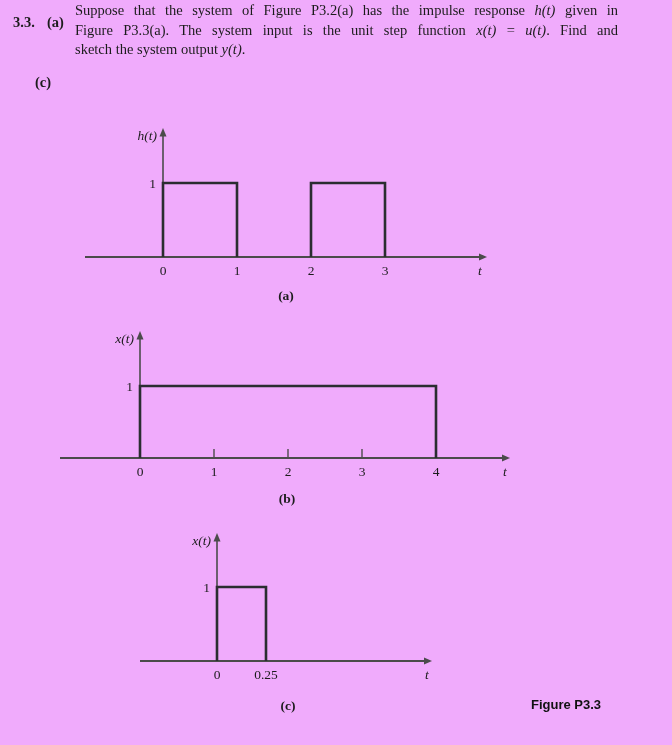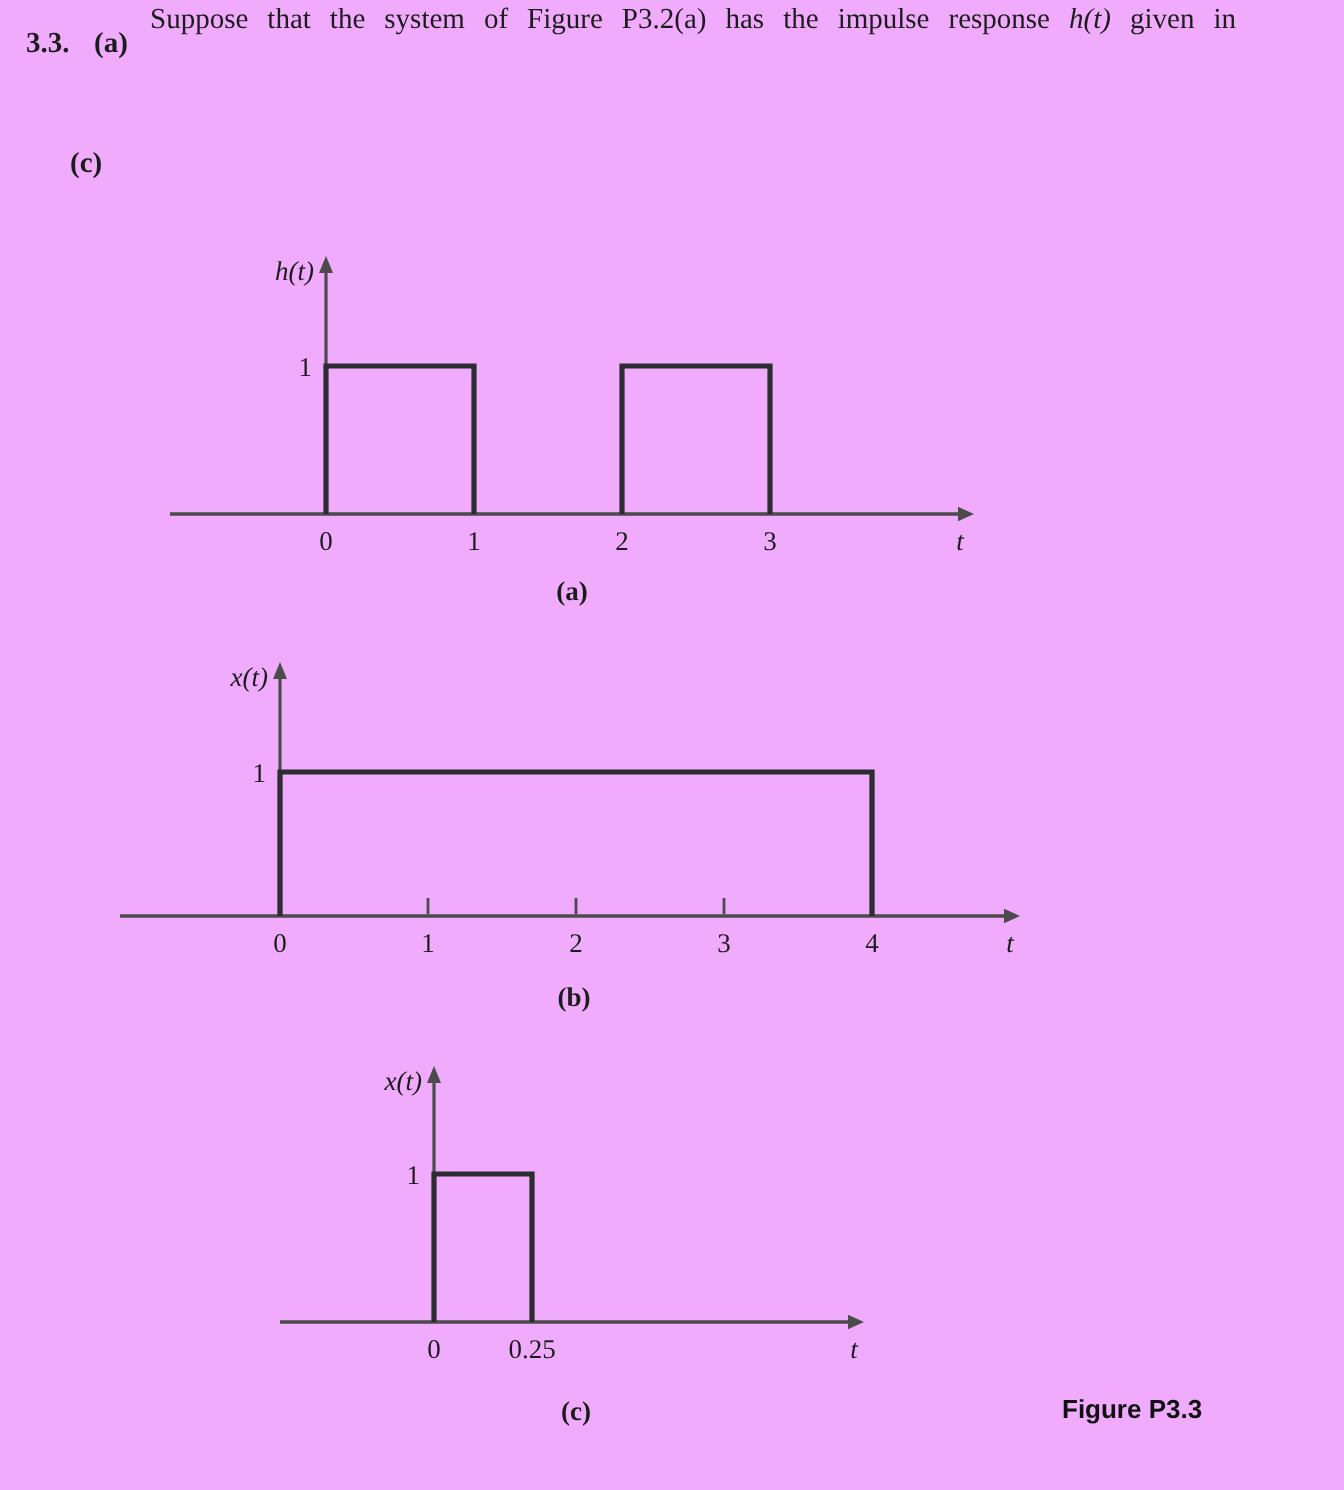--- a/index.html
+++ b/index.html
@@ -70,20 +70,22 @@
 <body>
 
 <div class="page">
 
   <span class="problem-number">3.3.</span>
 
   <span class="part-label part-label-a">(a)</span>
 
   <div class="part-text part-a-text" id="part-a-text">
       <div class="text-line jlast"><span>Suppose that the system of Figure P3.2(a) has the impulse response </span><em>h(t)</em><span> given in</span></div>
+      <div class="text-line jlast"><span>Figure P3.3(a). The system input is the unit step function </span><em>x(t)</em><span> = </span><em>u(t)</em><span>. Find and</span></div>
+      <div class="text-line"><span>sketch the system output </span><em>y(t)</em><span>.</span></div>
     </div>
 
   <span class="part-label part-label-c">(c)</span>
 
 
   <svg id="figures-canvas" width="672" height="745" viewBox="0 0 672 745">
       <line x1="85" y1="257" x2="481" y2="257" stroke="#4b4b4b" stroke-width="1.8"></line>
       <polygon points="487,257 479,253.4 479,260.6" fill="#4b4b4b"></polygon>
       <line x1="163" y1="257" x2="163" y2="134" stroke="#4b4b4b" stroke-width="1.6"></line>
       <polygon points="163,128 159.5,136.5 166.5,136.5" fill="#4b4b4b"></polygon>

